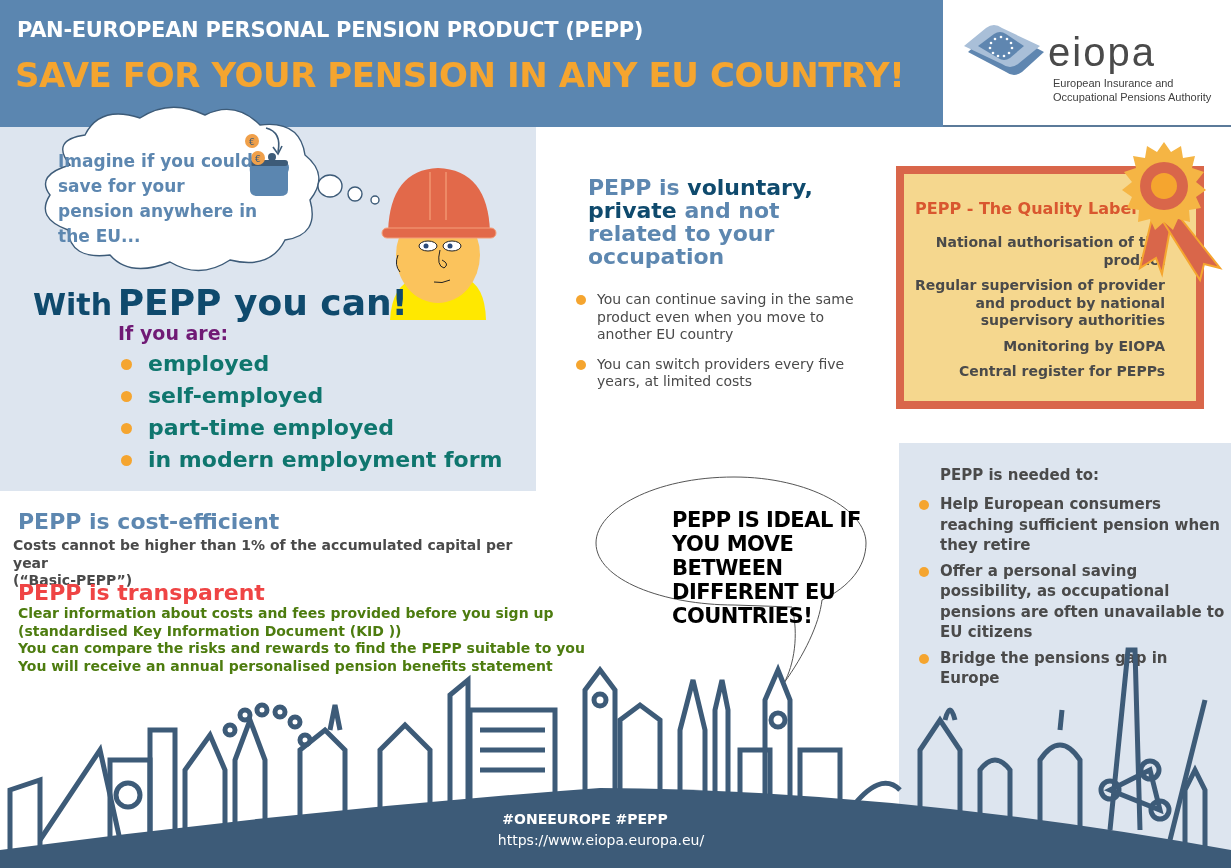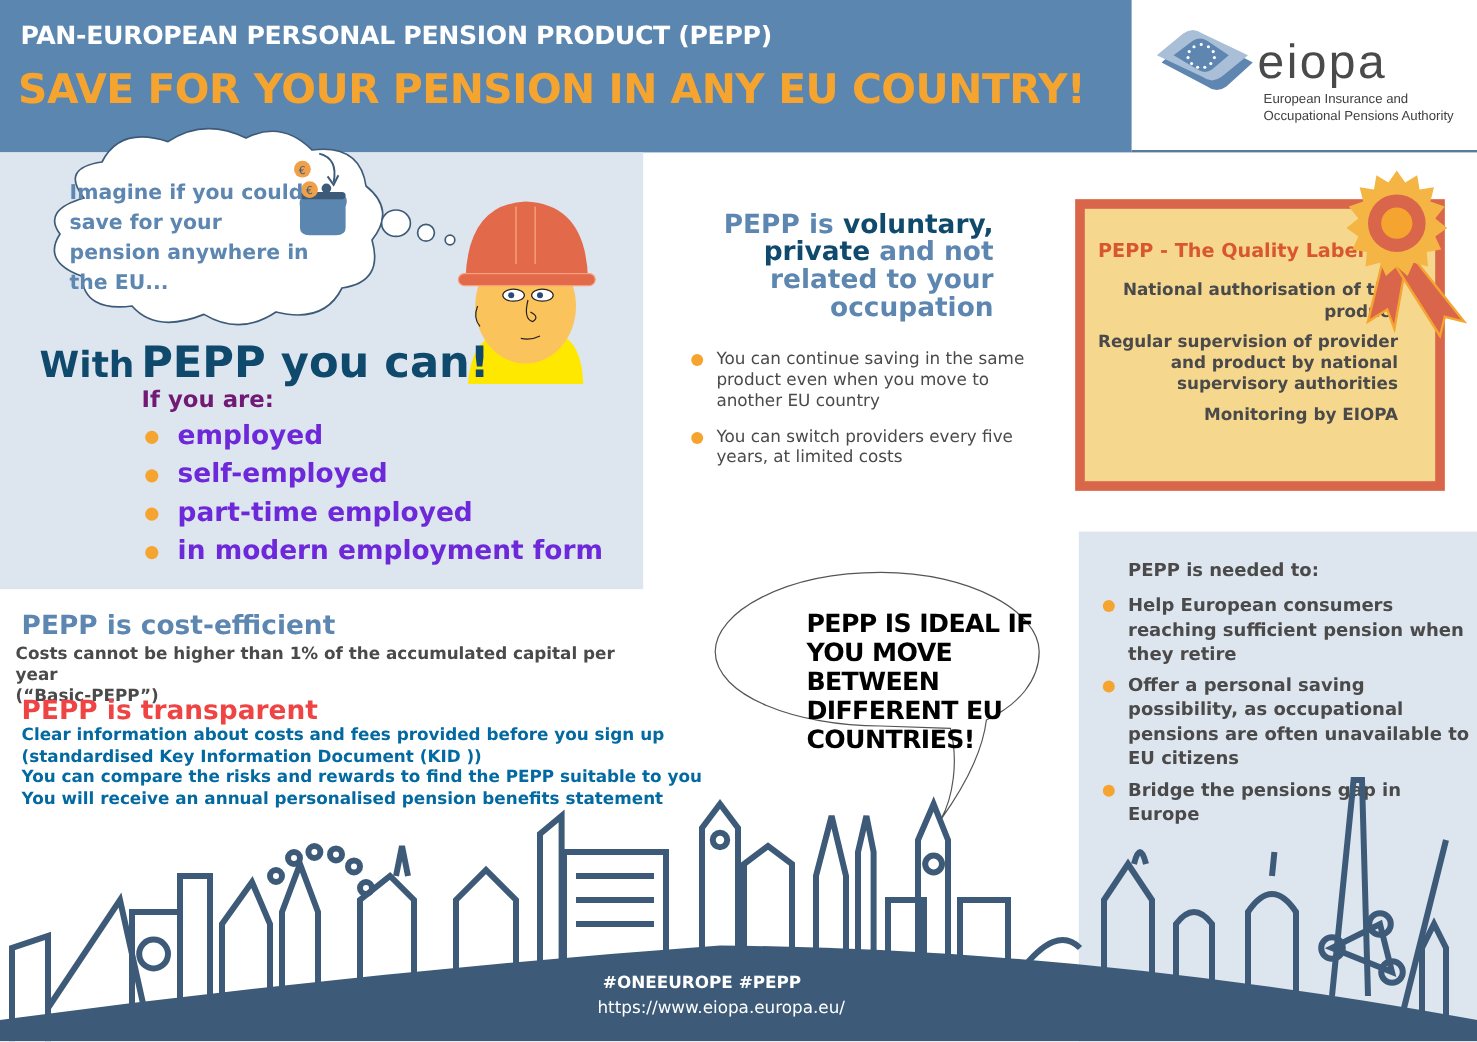--- a/index.html
+++ b/index.html
@@ -19,25 +19,25 @@
   
   .left-panel { left: 0; top: 127px; width: 536px; height: 364px; background: #dde5ef; }
 
   .cloud-text { left: 58px; top: 149px; font-size: 17px; font-weight: bold; color: #5d87b0; line-height: 25px; width: 200px; }
 
   .with-pepp { left: 33px; top: 282px; color: #0f4a6d; font-weight: bold; white-space: nowrap; }
   .with-pepp .w1 { font-size: 30px; }
   .with-pepp .w2 { font-size: 36px; }
   .if-you-are { left: 118px; top: 322px; font-size: 19px; font-weight: bold; color: #701a75; }
   .emp-list { left: 118px; top: 348px; list-style: none; }
-  .emp-list li { font-size: 22px; font-weight: bold; color: #6d28d9; line-height: 32px; position: relative; padding-left: 30px; white-space: nowrap; }
+  .emp-list li { font-size: 22px; font-weight: bold; color: #0f766e; line-height: 32px; position: relative; padding-left: 30px; white-space: nowrap; }
   .emp-list li .dot { position: absolute; left: 3px; top: 11px; width: 11px; height: 11px; border-radius: 50%; background: #f5a52f; }
 
   
-  .vol-title { left: 588px; top: 176px; font-size: 22px; font-weight: bold; line-height: 23px; color: #5d87b0; width: 240px; text-align: right; }
+  .vol-title { left: 588px; top: 176px; font-size: 22px; font-weight: bold; line-height: 23px; color: #5d87b0; width: 240px; }
   .vol-title .dark { color: #0f4a6d; }
   .vol-list { left: 574px; top: 291px; list-style: none; width: 290px; }
   .vol-list li { position: relative; padding-left: 23px; font-size: 14px; font-weight: normal; color: #4a4a4a; line-height: 17.5px; margin-bottom: 12px; }
   .vol-list li .dot { position: absolute; left: 2px; top: 4px; width: 10px; height: 10px; border-radius: 50%; background: #f5a52f; }
 
   
   .ql-box { left: 896px; top: 166px; width: 308px; height: 243px; background: #f5d78e; border: 8px solid #d9664a; }
   .ql-title { left: 915px; top: 199px; font-size: 16px; font-weight: bold; color: #d9572f; }
   .ql-list { left: 915px; top: 234px; list-style: none; width: 250px; text-align: right; }
   .ql-list li { font-size: 14px; font-weight: bold; color: #4a4a4a; line-height: 17.5px; margin-bottom: 8px; }
@@ -47,21 +47,21 @@
   .right-panel { left: 899px; top: 443px; width: 332px; height: 425px; background: #dde5ef; }
   .needed-title { left: 940px; top: 466px; font-size: 15px; font-weight: bold; color: #4a4a4a; }
   .needed-list { left: 918px; top: 494px; list-style: none; width: 310px; }
   .needed-list li { position: relative; padding-left: 22px; font-size: 15px; font-weight: bold; color: #4a4a4a; line-height: 20.5px; margin-bottom: 5px; }
   .needed-list li .dot { position: absolute; left: 1px; top: 6px; width: 10px; height: 10px; border-radius: 50%; background: #f5a52f; }
 
   
   .cost-title { left: 18px; top: 509px; font-size: 22px; font-weight: bold; color: #5d87b0; }
   .cost-body { left: 13px; top: 537px; font-size: 14px; font-weight: bold; color: #4a4a4a; line-height: 17.5px; width: 530px; }
   .trans-title { left: 18px; top: 580px; font-size: 22px; font-weight: bold; color: #ef4444; }
-  .trans-body { left: 18px; top: 605px; font-size: 14px; font-weight: bold; color: #0369a1; line-height: 17.5px; width: 540px; }
+  .trans-body { left: 18px; top: 605px; font-size: 14px; font-weight: bold; color: #4d7c0f; line-height: 17.5px; width: 540px; }
   .trans-body div { white-space: nowrap; }
 
   
   .bubble { left: 594px; top: 475px; width: 275px; height: 210px; }
   .bubble-text { left: 672px; top: 508px; font-size: 21px; font-weight: bold; color: #000000; line-height: 24px; width: 215px; letter-spacing: -0.5px; }
 
   
   .skyline { left: 0; top: 640px; width: 1231px; height: 228px; }
   .footer-hash { left: 0; top: 811px; width: 1170px; text-align: center; font-size: 14px; font-weight: bold; color: #ffffff; }
   .footer-url { left: 0; top: 832px; width: 1170px; text-align: center; font-size: 14px; color: #ffffff; padding-left: 32px; }
@@ -155,20 +155,21 @@
   <li><span class="dot"></span><span>You can continue saving in the same product even when you move to another EU country</span></li>
   <li><span class="dot"></span><span>You can switch providers every five years, at limited costs</span></li>
 </ul>
 
 <div class="abs ql-box"></div>
 <div class="abs ql-title">PEPP - The Quality Label</div>
 <ul class="abs ql-list">
   <li>National authorisation of the product</li>
   <li>Regular supervision of provider and product by national supervisory authorities</li>
   <li>Monitoring by EIOPA</li>
+  <li>Central register for PEPPs</li>
 </ul>
 <svg class="abs rosette" viewBox="0 0 115 150">
   <path d="M42 70 L28 128 L44 118 L50 134 L60 78 Z" fill="#d9664a" stroke="#f5a52f" stroke-width="2"></path>
   <path d="M62 70 L108 128 L92 124 L88 140 L50 80 Z" fill="#d9664a" stroke="#f5a52f" stroke-width="2"></path>
   <g transform="translate(52,46)">
     <polygon fill="#f5b544" points="0,-44 7,-34 17,-40 19,-28 31,-30 28,-18 40,-14 32,-4 42,4 32,11 37,22 25,24 26,36 14,33 9,44 0,36 -9,44 -14,33 -26,36 -25,24 -37,22 -32,11 -42,4 -32,-4 -40,-14 -28,-18 -31,-30 -19,-28 -17,-40 -7,-34"></polygon>
     <circle r="24" fill="#d9664a"></circle>
     <circle r="13" fill="#f5a52f"></circle>
   </g>
 </svg>

